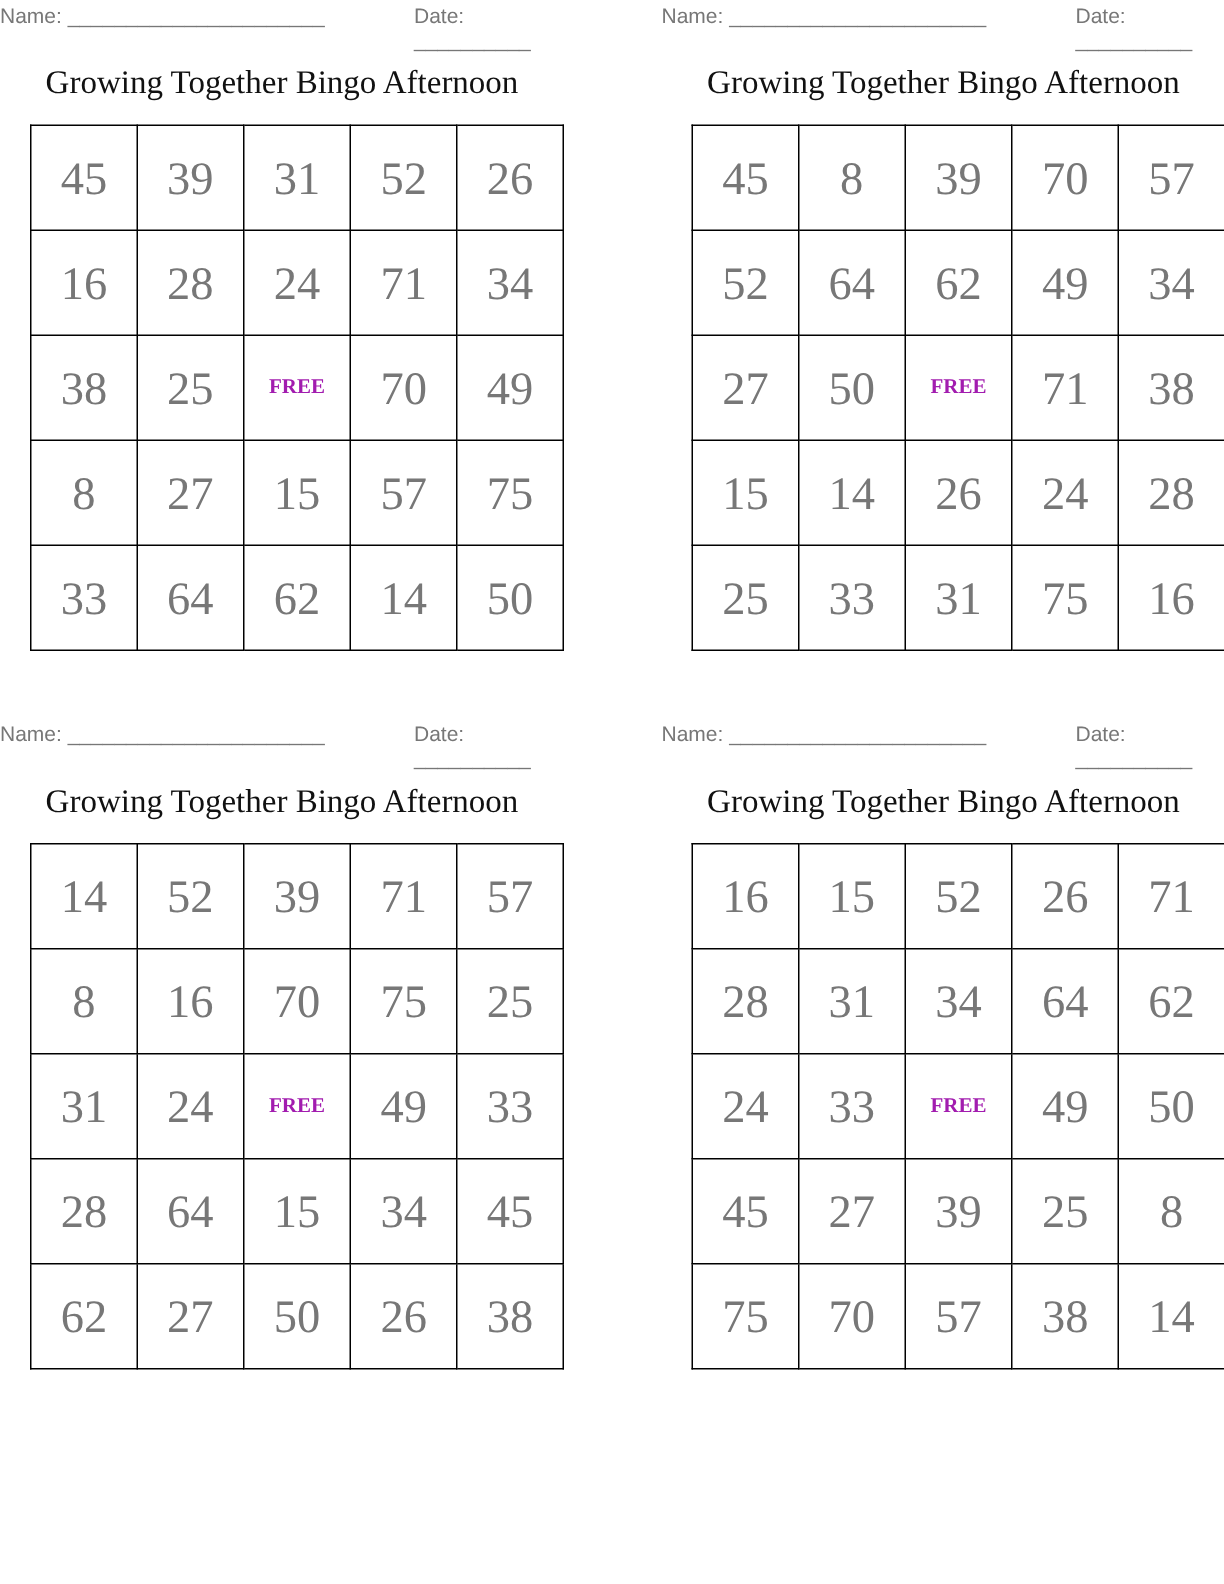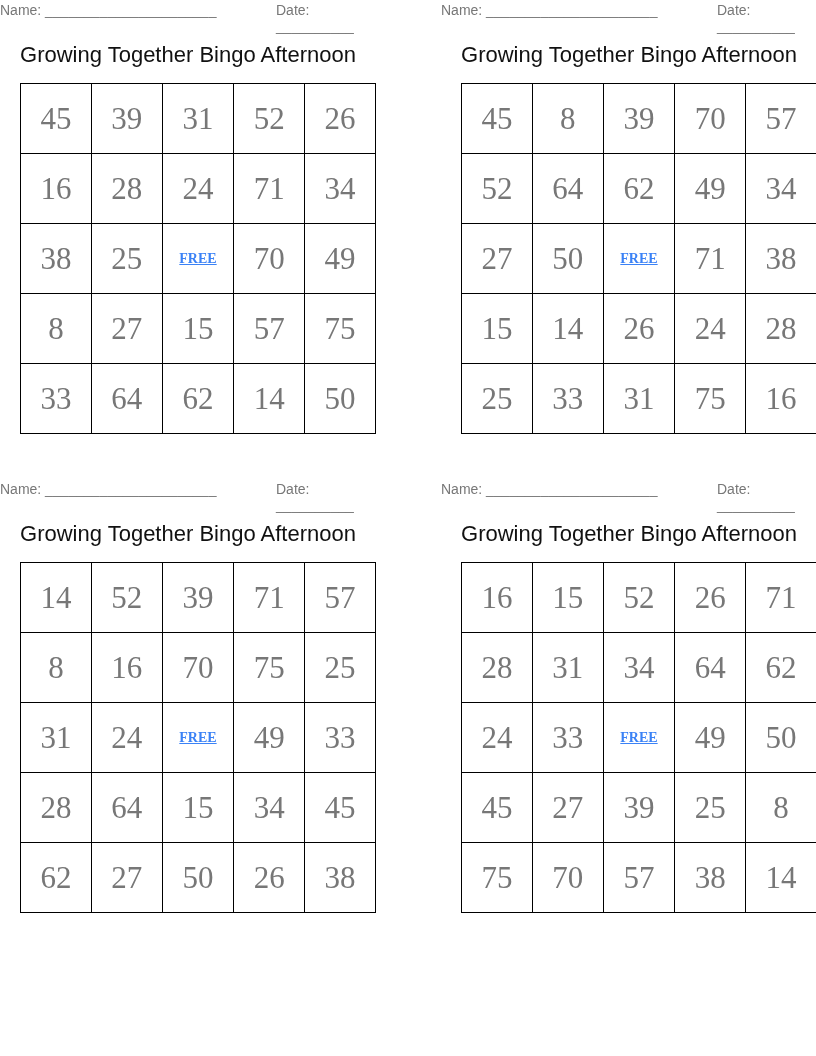--- a/index.html
+++ b/index.html
@@ -1,24 +1,24 @@
 <!DOCTYPE html>
 <html><head>
 <meta charset="utf-8">
 <style>
   html, body { margin:0; padding:0; background:#ffffff; }
   body { width:816px; height:1056px; position:relative; overflow:hidden; }
   .card { position:absolute; width:376px; }
   .hdr { position:absolute; top:0; left:0; width:376px; height:20px; font-family:"Liberation Sans", sans-serif; font-size:14px; color:#777; }
   .hdr .name { position:absolute; left:0; top:2px; }
   .hdr .date { position:absolute; left:276px; top:2px; }
-  .title { position:absolute; top:42px; left:0; width:376px; text-align:center; font-family:Liberation Sans, sans-serif; font-size:22px; color:#111; }
+  .title { position:absolute; top:42px; left:0; width:376px; text-align:center; font-family:Liberation Serif, serif; font-size:22px; color:#111; }
   .grid { position:absolute; top:83px; left:0; border-collapse:collapse;margin-left:20px; }
   .grid td { width:74px; height:69px; border:1px solid #000; text-align:center; vertical-align:middle; padding:0; font-family:"Liberation Serif", serif; font-size:31px; color:#777; }
-  .grid td.free { font-size:14px; font-weight:bold; text-decoration:underline; color:#3b82f6;text-align:center; }
+  .grid td.free { font-size:14px; font-weight:bold; color:#a21caf;text-align:center; }
 </style>
 </head>
 <body>
 
 <div id="root">
     <div class="card" style="left: 0px; top: 0px;">
       <div class="hdr">
     <span class="name">Name: ______________________</span>
     <span class="date">Date: __________</span>
   </div>

